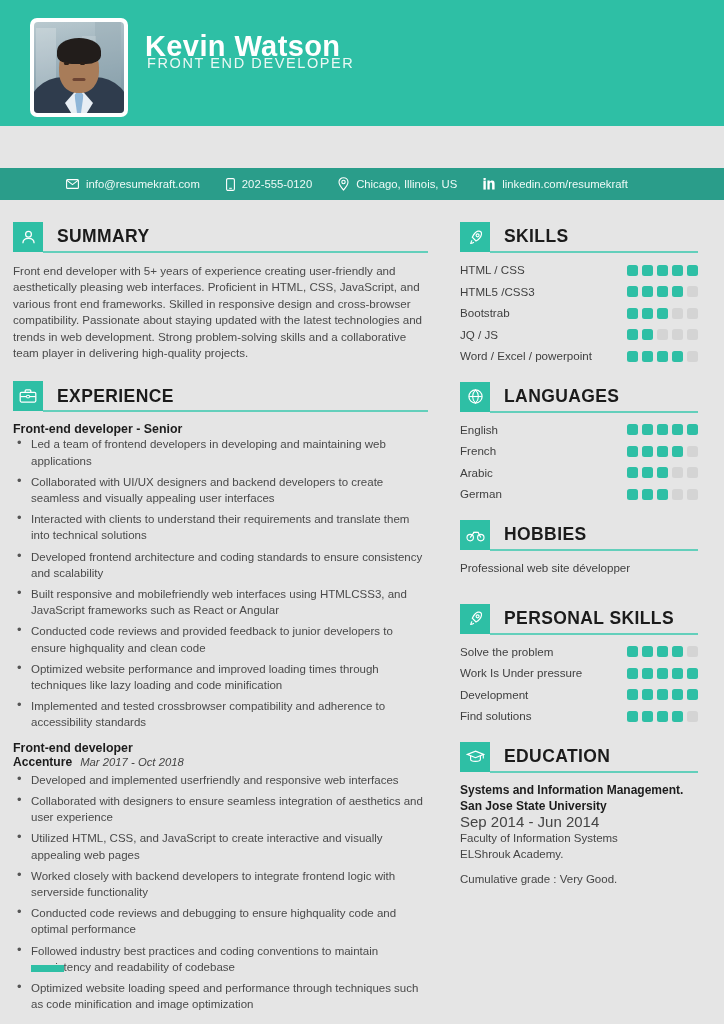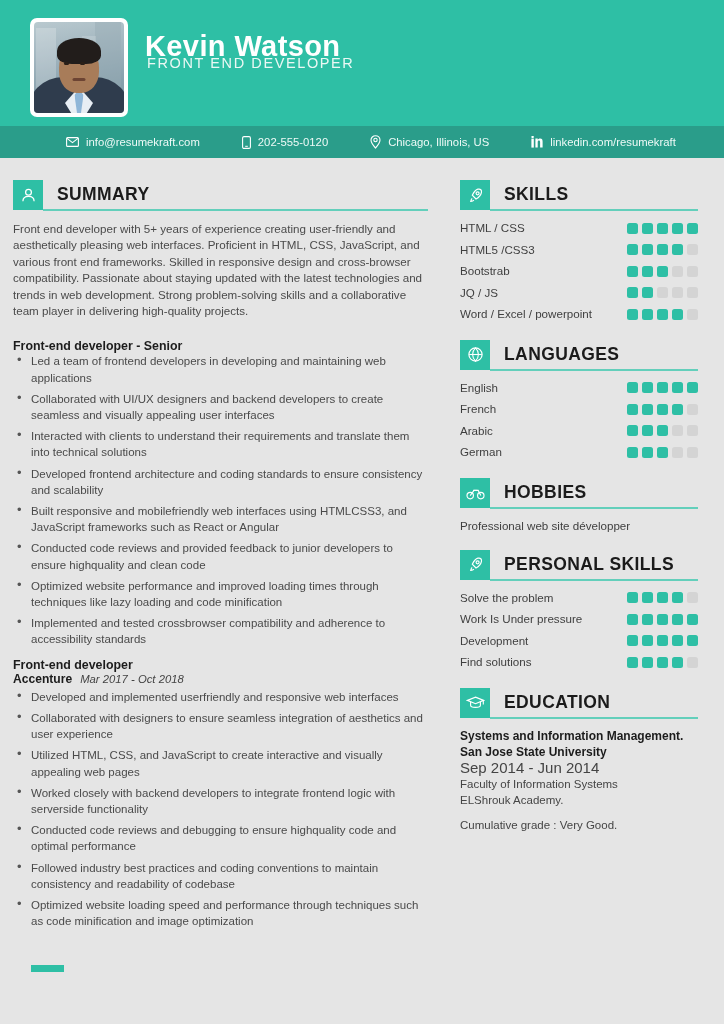--- a/index.html
+++ b/index.html
@@ -61,21 +61,21 @@
     font-size:29px; font-weight:bold; color:#ffffff; letter-spacing:.4px;
   }
   .role {
     position:absolute; left:147px; top:55px;
     font-size:14.5px; color:#eaf8f4; letter-spacing:1.6px;
   }
 
   
   .contact-bar {
     height:32px; background:#2a9d8a; display:flex; align-items:center;
-    padding-left:66px; gap:16px;
+    padding-left:66px; gap:0;margin-top:42px;
   }
   .contact-item { display:flex; align-items:center; color:#eefaf7; font-size:11.3px; margin-right:26px; }
   .contact-item .ci-icon { display:inline-flex; margin-right:7px; }
   .contact-item .ci-icon svg { display:block; }
 
   
   .body-wrap { display:flex; padding:0; }
   .col-left { width:452px; padding:22px 24px 0 13px; }
   .col-right { width:272px; padding:22px 26px 0 8px; }
 
@@ -212,20 +212,32 @@
                 <path d="M2.9 14.2c0-3.1 2.5-4.9 5.6-4.9s5.6 1.8 5.6 4.9" fill="none" stroke="#ffffff" stroke-width="1.25"></path>
               </svg>
           </div>
           <div class="sec-title">SUMMARY</div>
           <div class="sec-rule"></div>
         </div>
         <div class="para">Front end developer with 5+ years of experience creating user-friendly and aesthetically pleasing web interfaces. Proficient in HTML, CSS, JavaScript, and various front end frameworks. Skilled in responsive design and cross-browser compatibility. Passionate about staying updated with the latest technologies and trends in web development. Strong problem-solving skills and a collaborative team player in delivering high-quality projects.</div>
       </div>
 
       <div class="sec" style="margin-top:20px;">
+        <div class="sec-head">
+          <div class="sec-icon">
+            <svg width="18" height="16" viewBox="0 0 18 16">
+                <rect x="1.2" y="4.4" width="15.6" height="9.6" rx="1.2" fill="none" stroke="#ffffff" stroke-width="1.25"></rect>
+                <path d="M6.2 4.2V2.8c0-.6.5-1 1-1h3.6c.6 0 1 .4 1 1v1.4" fill="none" stroke="#ffffff" stroke-width="1.25"></path>
+                <line x1="1.4" y1="8.6" x2="16.6" y2="8.6" stroke="#ffffff" stroke-width="1.15"></line>
+                <rect x="7.4" y="7.4" width="3.2" height="2.4" rx=".5" fill="#2ebfa5" stroke="#ffffff" stroke-width="1"></rect>
+              </svg>
+          </div>
+          <div class="sec-title">EXPERIENCE</div>
+          <div class="sec-rule"></div>
+        </div>
 
         <div class="job">
           <div class="job-title" style="margin-top:2px;">Front-end developer - Senior</div>
           <ul class="bullets">
             <li>Led a team of frontend developers in developing and maintaining web applications</li>
             <li>Collaborated with UI/UX designers and backend developers to create seamless and visually appealing user interfaces</li>
             <li>Interacted with clients to understand their requirements and translate them into technical solutions</li>
             <li>Developed frontend architecture and coding standards to ensure consistency and scalability</li>
             <li>Built responsive and mobilefriendly web interfaces using HTMLCSS3, and JavaScript frameworks such as React or Angular</li>
             <li>Conducted code reviews and provided feedback to junior developers to ensure highquality and clean code</li>
@@ -384,21 +396,21 @@
                 <path d="M4.2 9.6L8 4.4h4.2l2.6 5.2" fill="none" stroke="#ffffff" stroke-width="1.1"></path>
                 <line x1="7" y1="4.4" x2="11.4" y2="4.4" stroke="#ffffff" stroke-width="1.1"></line>
               </svg>
           </div>
           <div class="sec-title">HOBBIES</div>
           <div class="sec-rule"></div>
         </div>
         <div class="simple-line">Professional web site développer</div>
       </div>
 
-      <div class="sec" style="margin-top:18px;">
+      <div class="sec" style="margin-top:30px;">
         <div class="sec-head">
           <div class="sec-icon">
             <svg width="17" height="17" viewBox="0 0 17 17">
                 <path d="M10.9 2.2c2.6-.6 4.1.9 3.5 3.5c-.5 2.3-2.6 4.9-5.4 6.3L5.3 8.2C6.7 5.4 8.6 2.7 10.9 2.2z" fill="none" stroke="#ffffff" stroke-width="1.2"></path>
                 <circle cx="10.6" cy="6.3" r="1.5" fill="none" stroke="#ffffff" stroke-width="1.2"></circle>
                 <path d="M5.1 11.3c-1 1-1.3 3.1-1.3 3.1s2.1-.3 3.1-1.3" fill="none" stroke="#ffffff" stroke-width="1.2"></path>
               </svg>
           </div>
           <div class="sec-title">PERSONAL SKILLS</div>
           <div class="sec-rule"></div>

